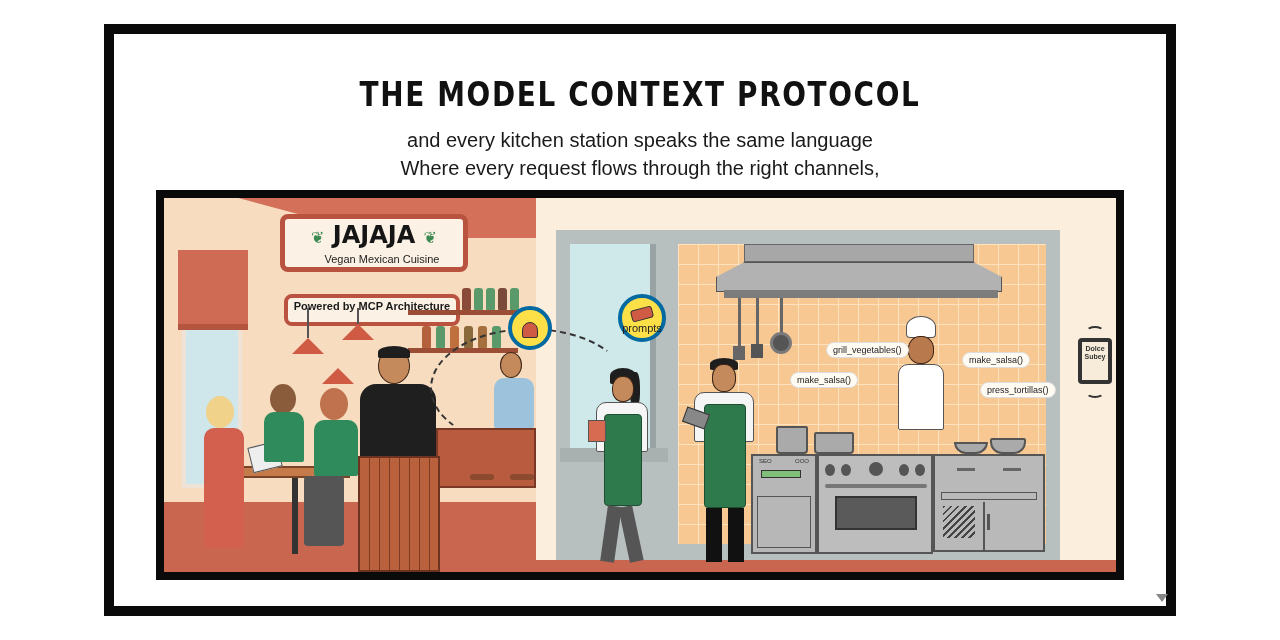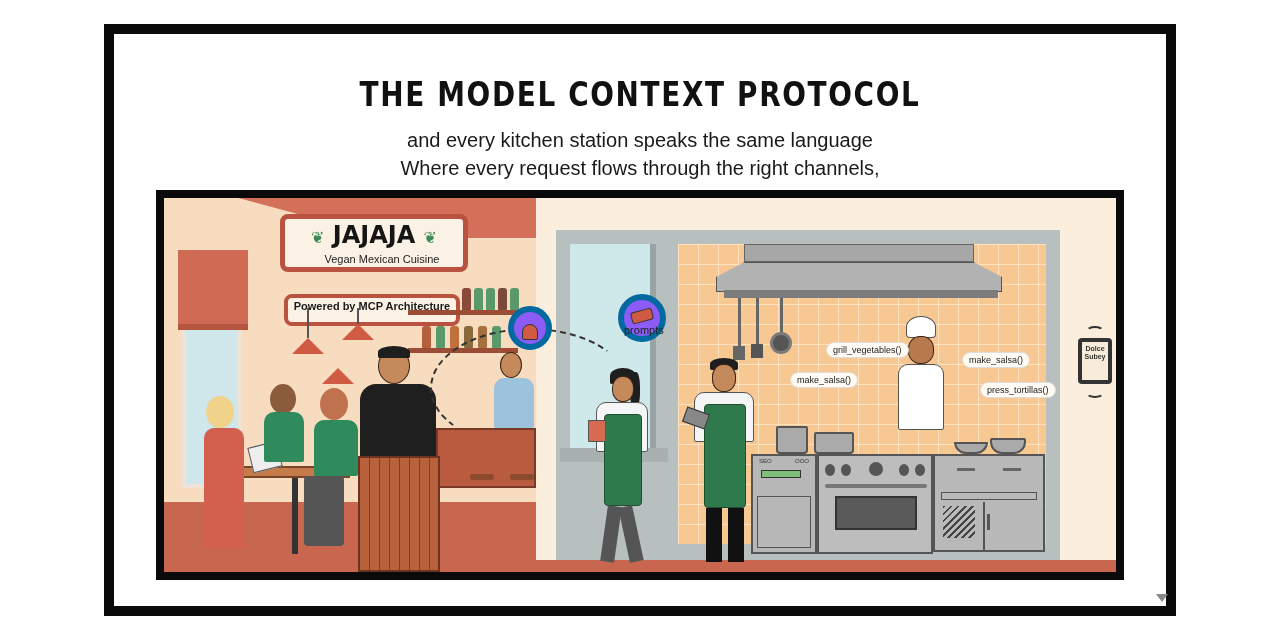--- a/index.html
+++ b/index.html
@@ -28,21 +28,21 @@
   .lamp { position: absolute; width: 0; height: 0; border-left: 16px solid transparent; border-right: 16px solid transparent; border-bottom: 16px solid #cf5b45; }
   .lamp-cord { position: absolute; width: 2px; background: #555; }
   .table { position: absolute; left: 78px; top: 268px; width: 108px; height: 12px; background: #c57a4a; border: 2px solid #7a4428; }
   .table-leg { position: absolute; left: 128px; top: 280px; width: 6px; height: 76px; background: #333; }
   .person { position: absolute; border-radius: 50%; }
   .podium { position: absolute; left: 194px; top: 258px; width: 82px; height: 116px; background: #b9603d; border: 2px solid #6c3320; background-image: repeating-linear-gradient(90deg, transparent 0 9px, #7d3b24 9px 10px); }
   .bar-counter { position: absolute; left: 272px; top: 230px; width: 100px; height: 60px; background: #b85b3e; border: 2px solid #7a3826; }
   .stool { position: absolute; width: 24px; height: 6px; background: #8c4a2f; border-radius: 3px; }
 
   
-  .callout { position: absolute; border-radius: 50%; background: #8b5cf6; border: 6px solid #0369a1; text-align: center; font-family: "Liberation Sans", sans-serif; font-size: 11px; color: #222; }
+  .callout { position: absolute; border-radius: 50%; background: #fde047; border: 4px solid #0369a1; text-align: center; font-family: "Liberation Sans", sans-serif; font-size: 11px; color: #222; }
   .callout .glyph { display: block; margin: 8px auto 2px; width: 26px; height: 18px; background: #cf5b45; border-radius: 3px; border: 1.5px solid #333; }
   .dash-path { position: absolute; border: 2px dashed #333; border-radius: 50%; }
 
   
   .kitchen-wall { position: absolute; left: 372px; top: 0; width: 596px; height: 374px; background: #fbeedc; }
   .pass-frame { position: absolute; left: 392px; top: 32px; width: 504px; height: 330px; background: #b8bfbf; }
   .pass-glass { position: absolute; left: 406px; top: 46px; width: 86px; height: 206px; background: #cfe8ea; border-right: 6px solid #9aa3a3; }
   .pass-sill { position: absolute; left: 396px; top: 250px; width: 108px; height: 14px; background: #a8b0b0; }
   .tiles { position: absolute; left: 514px; top: 46px; width: 368px; height: 300px; background-color: #f8c892; background-image: linear-gradient(#ffe2bf 1px, transparent 1px), linear-gradient(90deg, #ffe2bf 1px, transparent 1px); background-size: 20px 20px; }
   .hood-top { position: absolute; left: 580px; top: 46px; width: 230px; height: 18px; background: #a7a7a7; border: 1px solid #666; }

